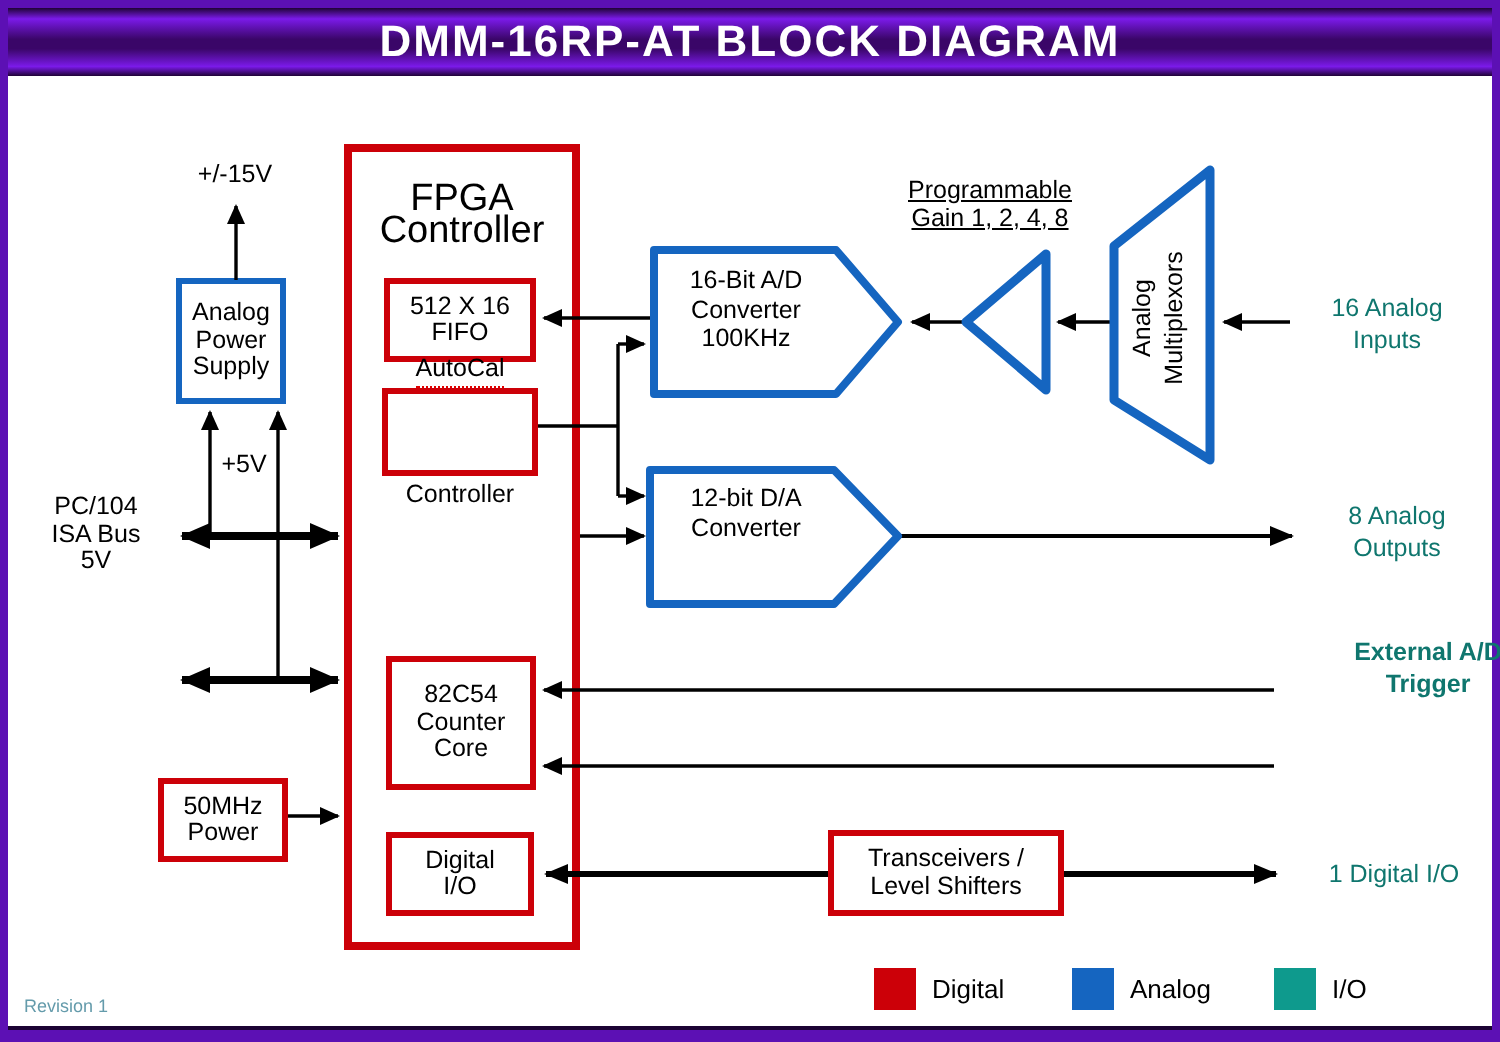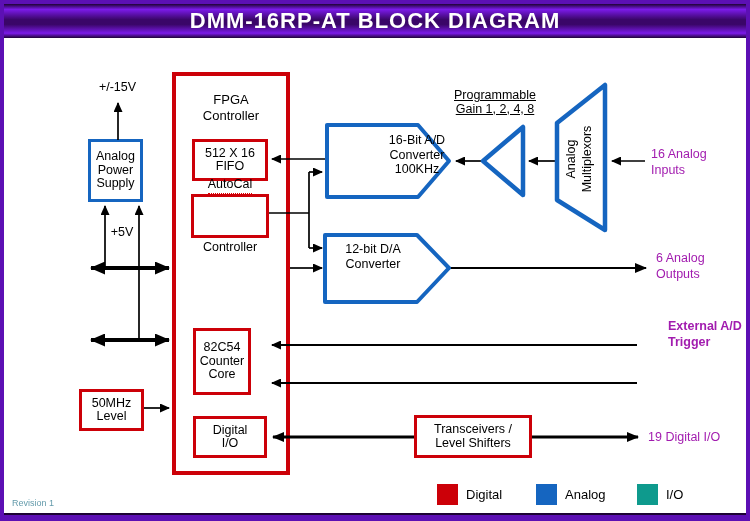--- a/index.html
+++ b/index.html
@@ -14,24 +14,24 @@
     display:flex;align-items:center;justify-content:center;
   }
   .titlebar span{color:#ffffff;font-size:22px;font-weight:bold;letter-spacing:1px;}
   .box{
     position:absolute;display:flex;flex-direction:column;align-items:center;justify-content:center;
     box-sizing:border-box;background:#fff;text-align:center;
     font-size:12.5px;line-height:13.5px;color:#000;white-space:pre-line;z-index:1;
   }
   .red{border:3px solid #cc0008;justify-content:center;}
   .blue{border:3px solid #1565c0;}
-  .fpga{border-width:4px;justify-content:flex-start;padding-top:16px;font-size:13px;line-height:16px;}
+  .fpga{border-width:4px;justify-content:flex-start;padding-top:16px;font-size:19px;line-height:16px;}
   .lbl{position:absolute;color:#000;font-size:12.5px;line-height:13.5px;white-space:pre-line;z-index:3;}
   .ctr{text-align:center;}
-  .teal{color:#a21caf;}
+  .teal{color:#0f766e;text-align:center;}
   .u-dot{border-bottom:1px dotted #e00000;padding-bottom:1px;}
   svg.wires{position:absolute;left:0;top:0;z-index:2;}
   .sw{position:absolute;width:21px;height:21px;z-index:1;}
   .legendlbl{position:absolute;font-size:13px;color:#000;z-index:1;}
   .rev{position:absolute;left:12px;top:498px;font-size:9px;color:#649bab;z-index:3;}
   .muxlbl{
     position:absolute;left:521px;top:141px;width:120px;height:36px;z-index:3;
     transform:rotate(-90deg);text-align:center;font-size:12.5px;line-height:16px;
     color:#000;white-space:pre-line;
   }
@@ -50,32 +50,32 @@
 Controller</div>
   </div>
   <div class="box red" style="left:192px;top:139px;width:76px;height:42px;">
     <div>512 X 16
 FIFO</div>
   </div>
   <div class="box red" style="left:191px;top:194px;width:78px;height:44px;gap:47px;">
     <span class="u-dot">AutoCal</span>
     <span>Controller</span>
   </div>
-  <div class="box red" style="left:193px;top:328px;width:58px;height:67px;">
+  <div class="box red" style="left:193px;top:328px;width:75px;height:67px;">
     <div>82C54
 Counter
 Core</div>
   </div>
   <div class="box red" style="left:193px;top:416px;width:74px;height:42px;">
     <div>Digital
 I/O</div>
   </div>
   <div class="box red" style="left:79px;top:389px;width:65px;height:42px;">
     <div>50MHz
-Level</div>
+Power</div>
   </div>
   <div class="box red" style="left:414px;top:415px;width:118px;height:43px;">
     <div>Transceivers /
 Level Shifters</div>
   </div>
   <div class="box blue" style="left:88px;top:139px;width:55px;height:63px;">
     <div>Analog
 Power
 Supply</div>
   </div>
@@ -117,39 +117,42 @@
       <line x1="414" y1="437" x2="273" y2="437" stroke-width="3" marker-end="url(#mm)"></line>
       <line x1="532" y1="437" x2="638" y2="437" stroke-width="3" marker-end="url(#mm)"></line>
     </g>
 
     <polygon points="327,125 418,125 449,161 418,197 327,197" fill="#fff" stroke="#1565c0" stroke-width="4" stroke-linejoin="round"></polygon>
     <polygon points="325,235 417,235 449,268 417,302 325,302" fill="#fff" stroke="#1565c0" stroke-width="4" stroke-linejoin="round"></polygon>
     <polygon points="483,161 523,127 523,195" fill="#fff" stroke="#1565c0" stroke-width="4.5" stroke-linejoin="round"></polygon>
     <polygon points="557,123 605,85 605,230 557,200" fill="#fff" stroke="#1565c0" stroke-width="4.5" stroke-linejoin="round"></polygon>
   </svg>
 
-  <div class="lbl ctr" style="left:325px;top:133px;width:96px;line-height:14.5px;padding-left:44px;">16-Bit A/D
+  <div class="lbl ctr" style="left:325px;top:133px;width:96px;line-height:14.5px;">16-Bit A/D
 Converter
 100KHz</div>
   <div class="lbl ctr" style="left:325px;top:242px;width:96px;line-height:14.5px;">12-bit D/A
 Converter</div>
   <div class="muxlbl">Analog
 Multiplexors</div>
 
   <div class="lbl ctr" style="left:90px;top:81px;width:55px;">+/-15V</div>
   <div class="lbl ctr" style="left:102px;top:226px;width:40px;">+5V</div>
+  <div class="lbl ctr" style="left:18px;top:247px;width:60px;">PC/104
+ISA Bus
+5V</div>
   <div class="lbl ctr" style="left:443px;top:89px;width:104px;text-decoration:underline;">Programmable
 Gain 1, 2, 4, 8</div>
   <div class="lbl teal" style="left:651px;top:146px;width:85px;line-height:16px;">16 Analog
 Inputs</div>
-  <div class="lbl teal" style="left:656px;top:250px;width:85px;line-height:16px;">6 Analog
+  <div class="lbl teal" style="left:656px;top:250px;width:85px;line-height:16px;">8 Analog
 Outputs</div>
   <div class="lbl teal" style="left:668px;top:318px;width:92px;line-height:16px;font-weight:bold;">External A/D
 Trigger</div>
-  <div class="lbl teal" style="left:648px;top:431px;width:98px;">19 Digital I/O</div>
+  <div class="lbl teal" style="left:648px;top:431px;width:98px;">1 Digital I/O</div>
 
   <div class="sw" style="left: 437px; top: 484px; background: rgb(204, 0, 8);"></div>
   <div class="legendlbl" style="left:466px;top:487px;">Digital</div>
   <div class="sw" style="left: 536px; top: 484px; background: rgb(21, 101, 192);"></div>
   <div class="legendlbl" style="left:565px;top:487px;">Analog</div>
   <div class="sw" style="left: 637px; top: 484px; background: rgb(14, 154, 141);"></div>
   <div class="legendlbl" style="left:666px;top:487px;">I/O</div>
 
   <div class="rev">Revision 1</div>
 </div>

